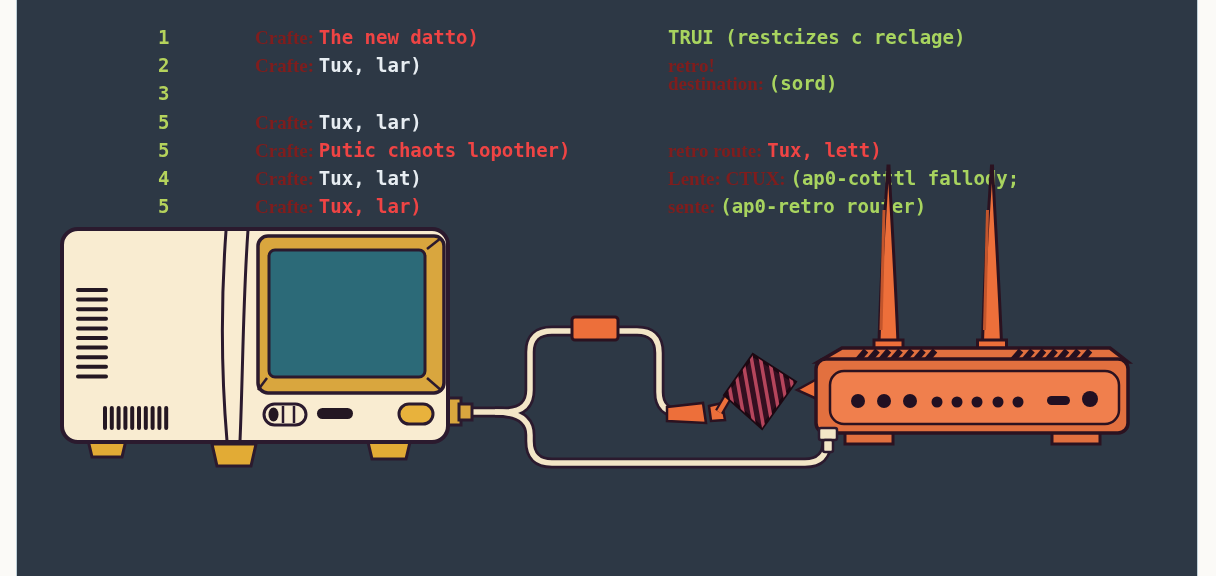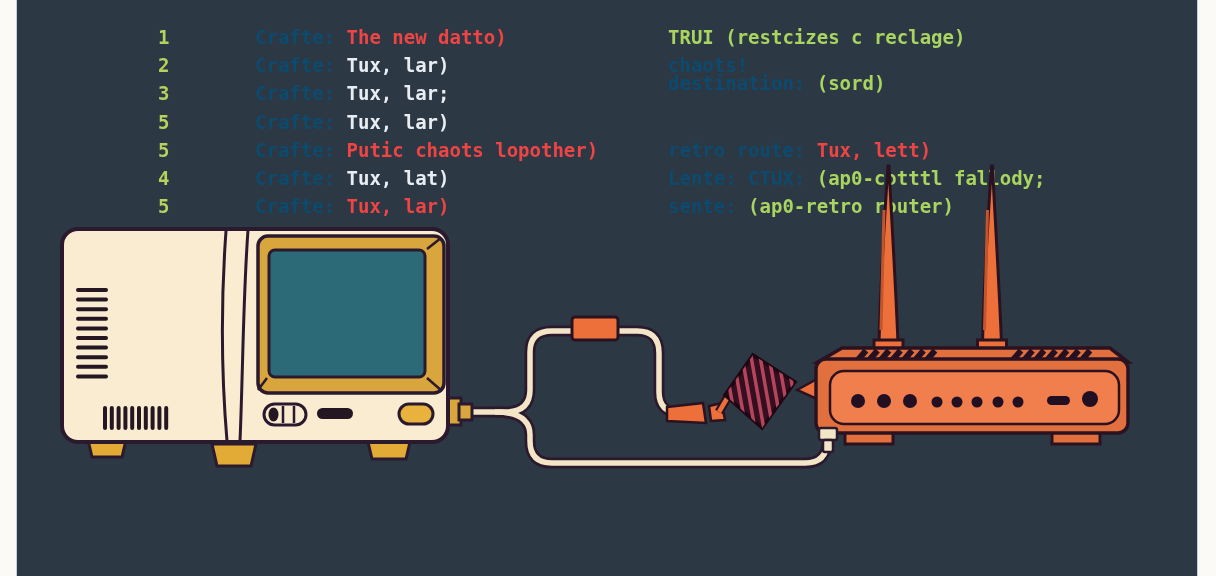--- a/index.html
+++ b/index.html
@@ -5,21 +5,21 @@
   html,body{margin:0;padding:0;}
   .page{position:relative;width:1216px;height:576px;background:#fbfaf7;overflow:hidden;
         font-family:"DejaVu Sans Mono", monospace;}
   .canvas{position:absolute;left:16px;top:0;width:1182px;height:576px;background:#2d3845;
           border-left:1px solid #bfd0d8;border-right:1px solid #bfd0d8;box-sizing:border-box;}
   .row{position:absolute;left:0;width:1216px;height:28px;line-height:28px;z-index:1;}
   .lnum{position:absolute;left:158px;font-weight:bold;font-size:19px;color:#b5d35c;white-space:pre;}
   .code{position:absolute;font-weight:bold;font-size:19px;white-space:pre;}
   .lseg{left:255px;}
   .rseg{left:668px;}
-  .c-salmon{color:#0c4a6e;}
+  .c-salmon{color:#7f1d1d;font-family:Liberation Serif, serif;}
   .c-green{color:#a8d45f;}
   .c-cyan{color:#ef4444;}
   .c-white{color:#e7edf2;}
   .art{position:absolute;left:0;top:0;z-index:2;pointer-events:none;}
 </style>
 </head>
 <body>
 
 <div class="page">
   <div class="canvas"></div>
@@ -27,21 +27,20 @@
   <div class="row" style="top:23px">
       <span class="lnum">1</span>
       <span class="code lseg"><span class="c-salmon">Crafte: </span><span class="c-cyan">The new datto)</span></span>
     </div>
   <div class="row" style="top:51px">
       <span class="lnum">2</span>
       <span class="code lseg"><span class="c-salmon">Crafte: </span><span class="c-white">Tux, lar)</span></span>
     </div>
   <div class="row" style="top:79px">
       <span class="lnum">3</span>
-      <span class="code lseg"><span class="c-salmon">Crafte: </span><span class="c-white">Tux, lar;</span></span>
     </div>
   <div class="row" style="top:108px">
       <span class="lnum">5</span>
       <span class="code lseg"><span class="c-salmon">Crafte: </span><span class="c-white">Tux, lar)</span></span>
     </div>
   <div class="row" style="top:136px">
       <span class="lnum">5</span>
       <span class="code lseg"><span class="c-salmon">Crafte: </span><span class="c-cyan">Putic chaots lopother)</span></span>
     </div>
   <div class="row" style="top:164px">
@@ -53,21 +52,21 @@
       <span class="code lseg"><span class="c-salmon">Crafte: </span><span class="c-cyan">Tux, lar)</span></span>
     </div>
   <div class="row" style="top:220px">
       <span class="lnum">5</span>
     </div>
 
   <div class="row" style="top:23px">
       <span class="code rseg"><span class="c-green">TRUI (restcizes c reclage)</span><span></span></span>
     </div>
   <div class="row" style="top:51px">
-      <span class="code rseg"><span class="c-salmon">chaots!</span><span></span></span>
+      <span class="code rseg"><span class="c-salmon">retro!</span><span></span></span>
     </div>
   <div class="row" style="top:69px">
       <span class="code rseg"><span class="c-salmon">destination: </span><span class="c-green">(sord)</span></span>
     </div>
   <div class="row" style="top:136px">
       <span class="code rseg"><span class="c-salmon">retro route: </span><span class="c-cyan">Tux, lett)</span></span>
     </div>
   <div class="row" style="top:164px">
       <span class="code rseg"><span class="c-salmon">Lente: CTUX: </span><span class="c-green">(ap0-cotttl fallody;</span></span>
     </div>

